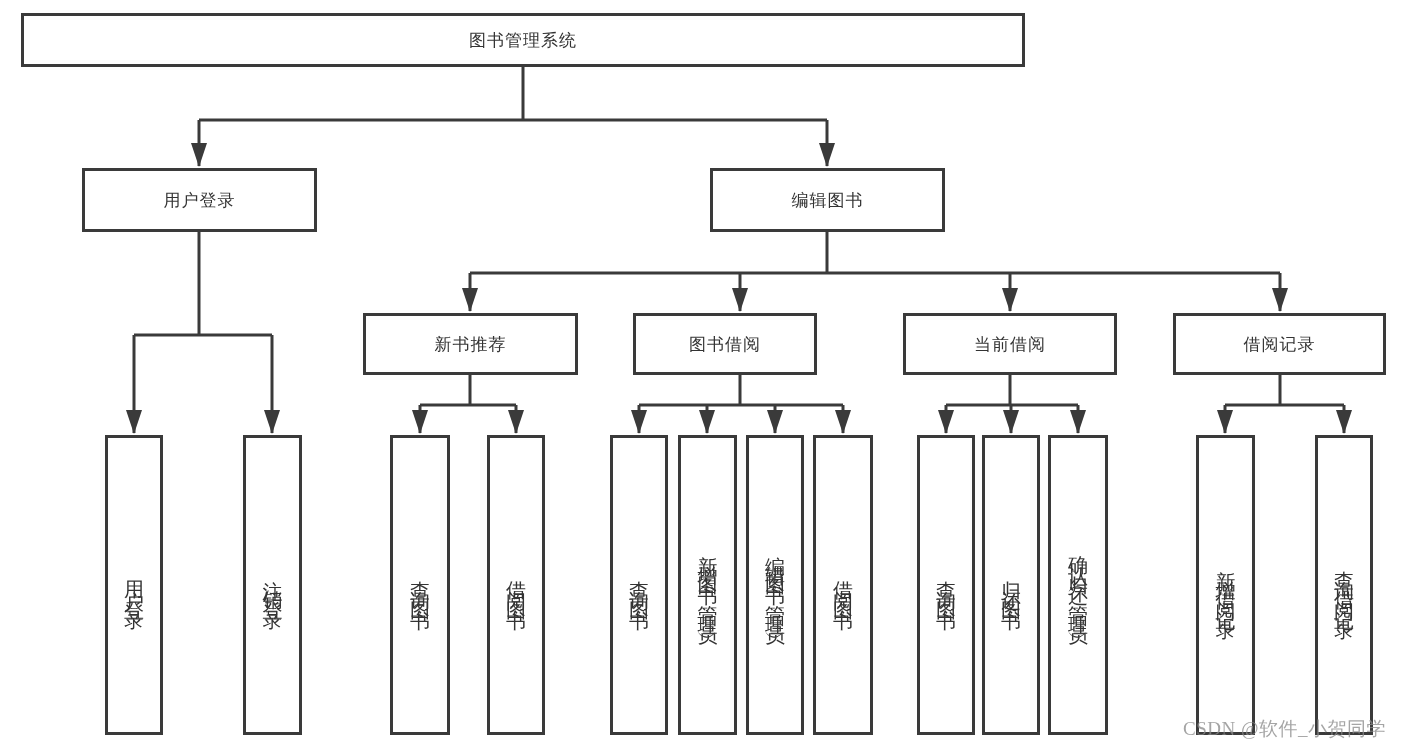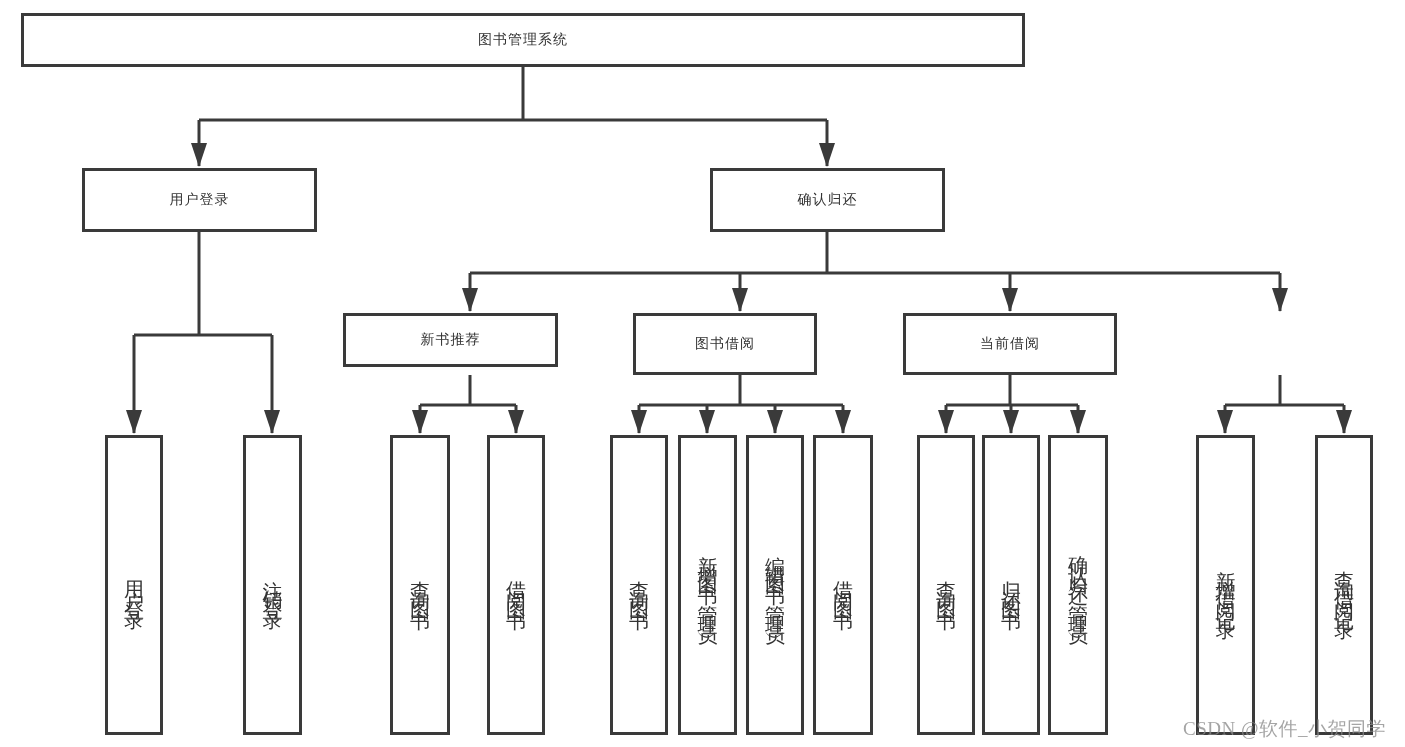--- a/index.html
+++ b/index.html
@@ -7,21 +7,21 @@
     position:relative; width:1405px; height:747px; background:#ffffff;
     font-family:"Liberation Sans", sans-serif; overflow:hidden;
   }
   svg.connectors { position:absolute; left:0; top:0; width:1405px; height:747px; }
   .node {
     position:absolute; box-sizing:border-box;
     border:3px solid #3a3a3a; background:#ffffff;
     display:flex; align-items:center; justify-content:center;
     color:#333333; z-index:2;
   }
-  .node.h span { font-size:14px; letter-spacing:1px; white-space:nowrap; }
+  .node.h span { font-size:17px; letter-spacing:1px; white-space:nowrap; }
   .node.v .vtext {
     writing-mode:vertical-rl; text-orientation:mixed;
     font-size:20px; letter-spacing:10px; line-height:1.15;
   }
   .watermark {
     position:absolute; z-index:5; left:1183px; top:716px;
     font-size:19px; color:rgba(140,140,140,0.78);
     letter-spacing:0.5px; white-space:nowrap;font-family:Liberation Serif, serif;
   }
 </style>
@@ -70,31 +70,34 @@
   </svg>
 
   <div class="node h" style="left:21px;top:13px;width:1004px;height:54px">
     <span>图书管理系统</span>
   </div>
 
   <div class="node h" style="left:82px;top:168px;width:235px;height:64px">
     <span>用户登录</span>
   </div>
   <div class="node h" style="left:710px;top:168px;width:235px;height:64px">
-    <span>确认归还</span>
+    <span>编辑图书</span>
   </div>
 
-  <div class="node h" style="left:343px;top:313px;width:215px;height:54px">
+  <div class="node h" style="left:363px;top:313px;width:215px;height:62px">
     <span>新书推荐</span>
   </div>
   <div class="node h" style="left:633px;top:313px;width:184px;height:62px">
     <span>图书借阅</span>
   </div>
   <div class="node h" style="left:903px;top:313px;width:214px;height:62px">
     <span>当前借阅</span>
+  </div>
+  <div class="node h" style="left:1173px;top:313px;width:213px;height:62px">
+    <span>借阅记录</span>
   </div>
 
   <div class="node v" style="left:105px;top:435px;width:58px;height:300px">
     <span class="vtext">用户登录</span>
   </div>
   <div class="node v" style="left:243px;top:435px;width:59px;height:300px">
     <span class="vtext">注销登录</span>
   </div>
 
   <div class="node v" style="left:390px;top:435px;width:60px;height:300px">

